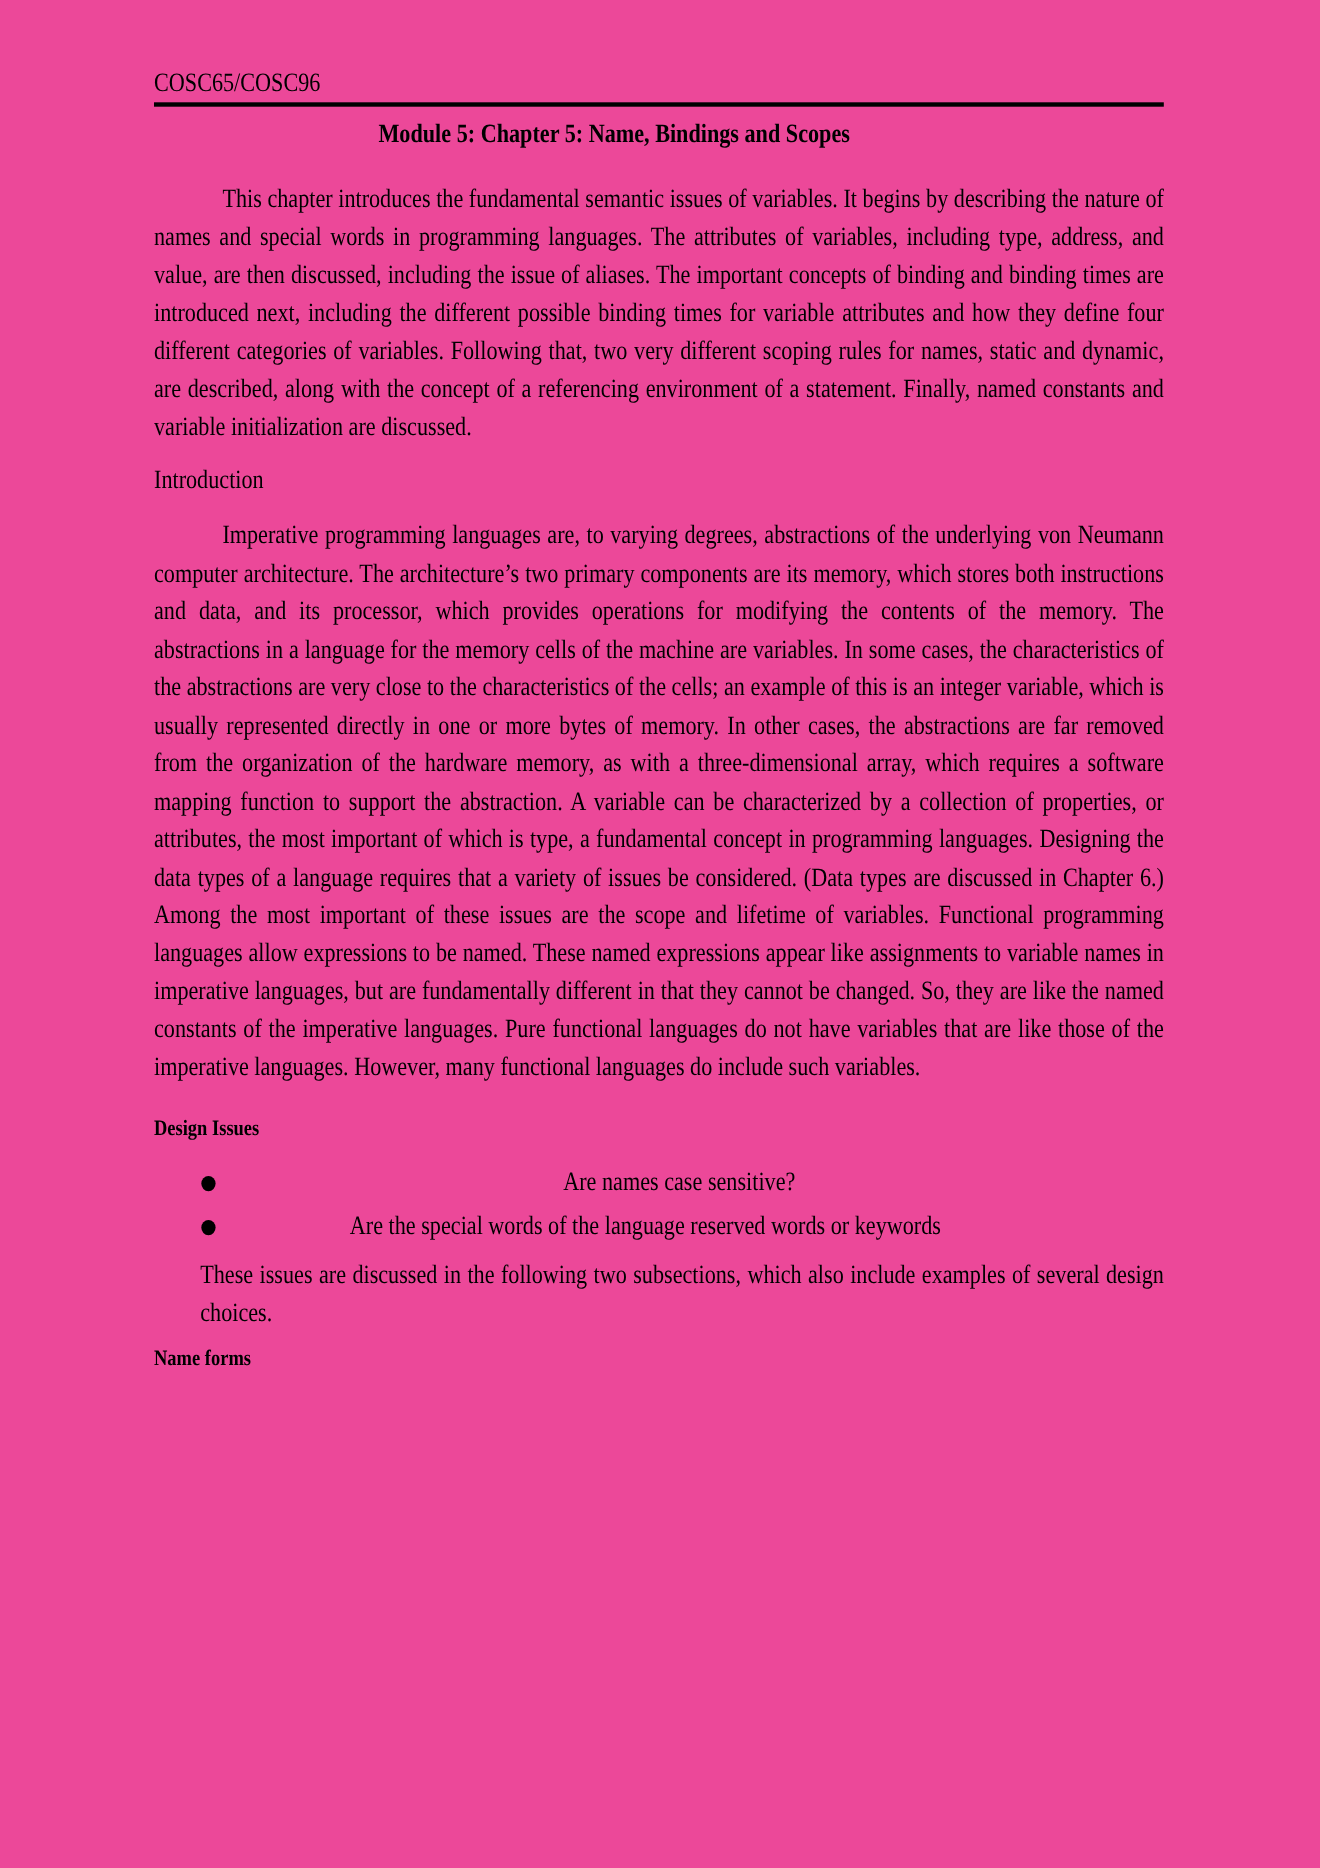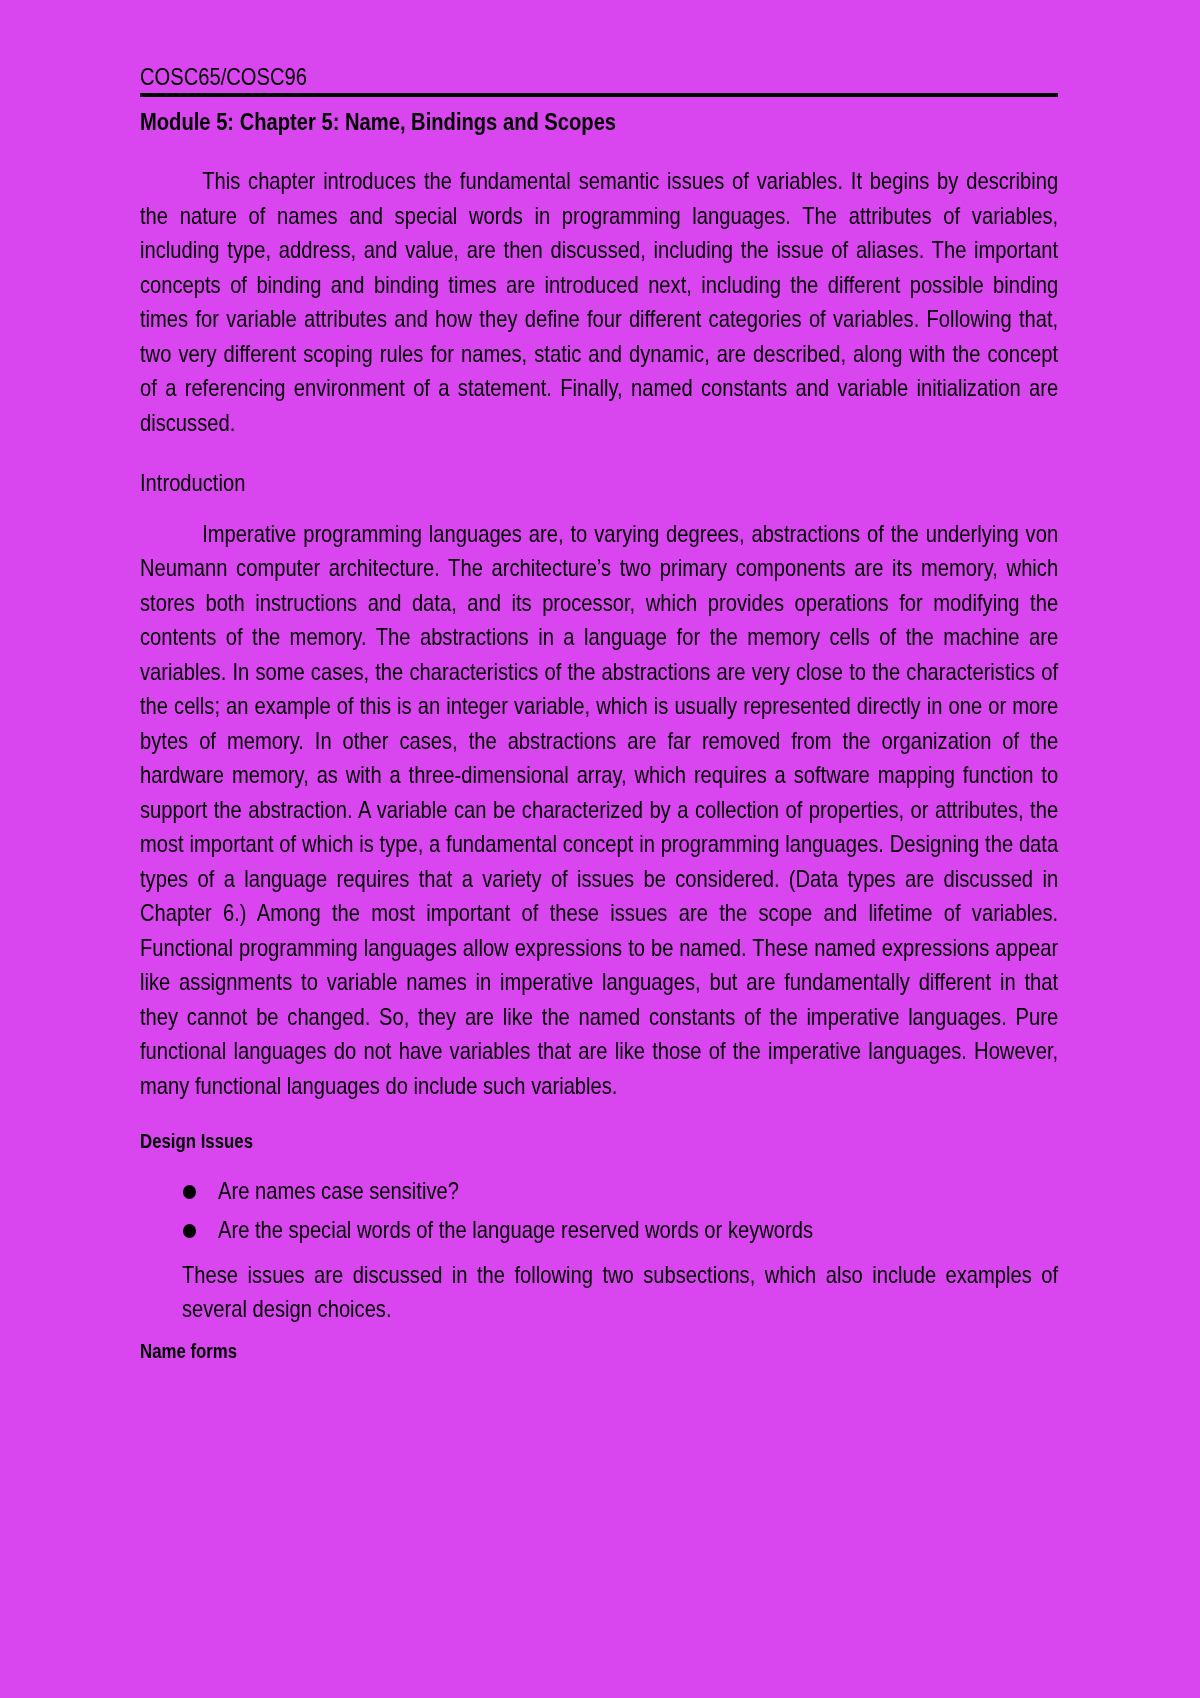--- a/index.html
+++ b/index.html
@@ -1,22 +1,22 @@
 <!DOCTYPE html>
 <html><head>
 <meta charset="utf-8">
 <style>
   html, body { margin: 0; padding: 0; background: #ffffff; }
   .page {
     position: relative;
     width: 1200px;
     height: 1698px;
-    background: #d946ef;
+    background: #ec4899;
     color: #000000;
-    font-family: Liberation Sans, sans-serif;
+    font-family: Liberation Serif, serif;
     overflow: hidden;
   }
   .content {
     position: absolute;
     left: 140px;
     top: 0;
     width: 918px;
   }
   
   .nw {
@@ -50,54 +50,56 @@
     margin-top: 2px;
     width: 918px;
     height: 4px;
     background: #000000;
   }
   .doc-title {
     margin-top: 10px;
     font-size: 24px;
     line-height: 30px;
     font-weight: bold;
+    text-align: center;
   }
   p.body {
     margin: 0;
     font-size: 24px;
     line-height: 34.5px;
     text-align: justify;
     width: 1093px;
     transform: scaleX(0.84);
     transform-origin: 0 0;
   }
   #para-chapter { margin-top: 27px; text-indent: 74px; }
   #para-introduction { margin-top: 16px; text-indent: 74px; }
   .h-plain {
-    margin-top: 26px;
+    margin-top: 14px;
     font-size: 24px;
     line-height: 34.5px;
   }
   .h-bold {
     font-size: 20px;
     line-height: 34.5px;
     font-weight: bold;
   }
   #design-issues-heading { margin-top: 21px; }
   #design-issues-lead { margin-top: 18px; }
   ul.bullets {
     list-style: none;
     margin: 15px 0 0 0;
     padding: 0;
   }
   ul.bullets li {
     position: relative;
     padding-left: 78px;
     font-size: 24px;
     line-height: 34.5px;
+    text-align: center;
   }
   ul.bullets li + li { margin-top: 5px; }
   ul.bullets li .dot {
     position: absolute;
     left: 43px;
     top: 11px;
     width: 13px;
     height: 14px;
     border-radius: 50%;
     background: #000000;

